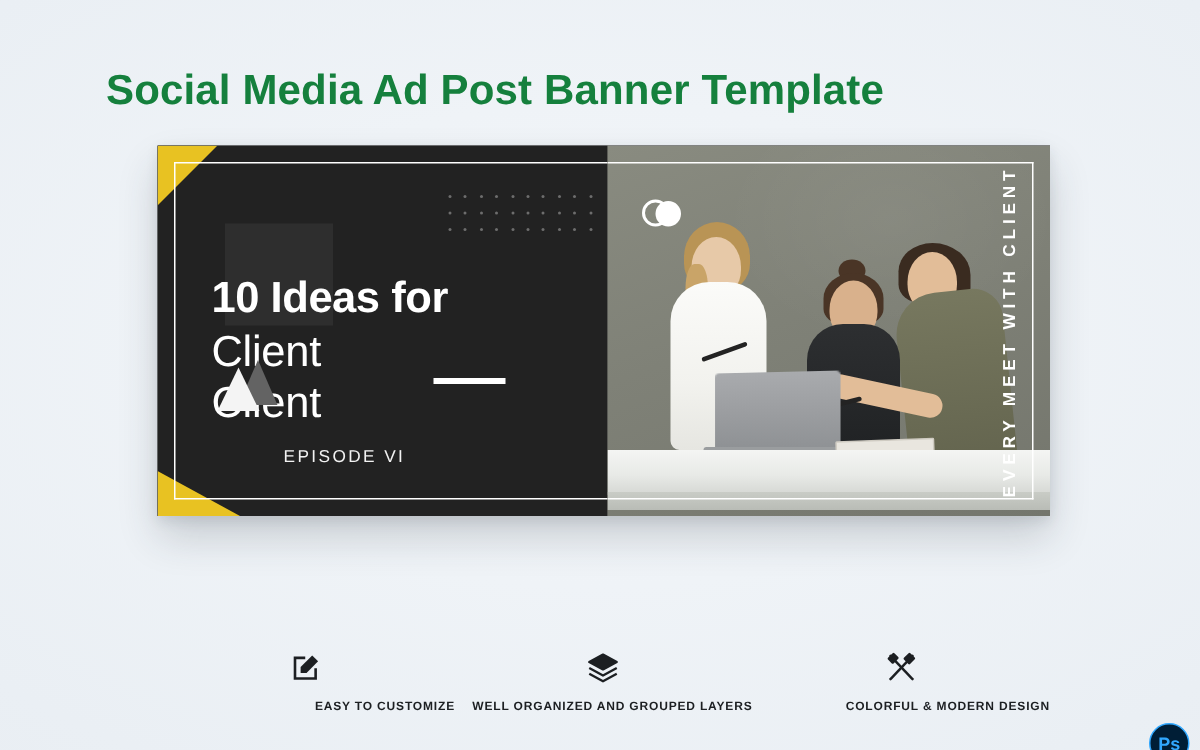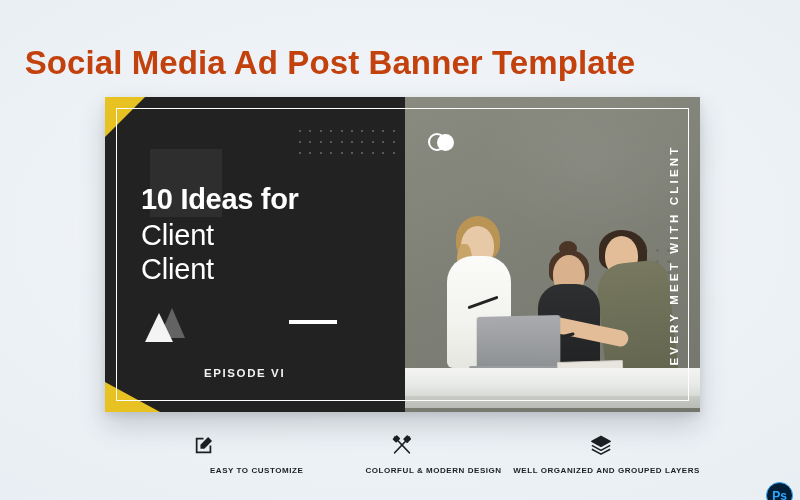--- a/index.html
+++ b/index.html
@@ -23,33 +23,33 @@
       radial-gradient(ellipse 900px 520px at 50% 46%, #f4f7fa 0%, #eaeff4 62%, #e6ebf1 100%);
   }
 
   
   .page-title {
     position: absolute;
     top: 44px;
     left: 0;
     width: 660px;
     text-align: center;
-    font-size: 33px;
+    font-size: 28px;
     font-weight: bold;
     letter-spacing: 0.1px;
-    color: #c2410c;
+    color: #15803d;
   }
 
   
   .banner {
     position: absolute;
     left: 105px;
     top: 97px;
     width: 595px;
-    height: 315px;
+    height: 247px;
     box-shadow: 0 14px 26px rgba(40,50,62,0.20), 0 3px 8px rgba(40,50,62,0.10);
     overflow: hidden;
     display: flex;
     background: #232323;
     align-items: center;
   }
 
   
   .panel-left {
     position: relative;
@@ -150,25 +150,25 @@
   .dash {
     position: absolute;
     left: 184px;
     bottom: 88px;
     width: 48px;
     height: 4px;
     background: #ffffff;
   }
   .episode {
     position: absolute;
-    left: 79px;
+    left: 64px;
     bottom: 33px;
     color: #f2f2f2;
     font-size: 11.5px;
-    font-weight: bold;
+    font-weight: normal;
     letter-spacing: 1.6px;
     padding-left: 20px;
   }
 
   
   .panel-right {
     position: relative;
     flex: 1 1 auto;
     height: 100%;
     overflow: hidden;
@@ -529,36 +529,36 @@
       <svg width="22" height="22" viewBox="0 0 24 24" fill="none" stroke="#1c1f22" stroke-width="1.9" stroke-linecap="square">
         <path d="M19 13.5V20H4V5h6.5"></path>
         <path d="M16.5 3.2l4.3 4.3L12.4 16H8.1v-4.3z" fill="#1c1f22" stroke="none"></path>
       </svg>
     </div>
     <div class="flabel">EASY TO CUSTOMIZE</div>
   </div>
 
   <div class="feature">
     <div class="ficon">
+      <svg width="24" height="22" viewBox="0 0 24 24" fill="none" stroke="#1c1f22" stroke-width="1.7" stroke-linejoin="round">
+        <path d="M12 2.6L22 8l-10 5.4L2 8z" fill="#1c1f22"></path>
+        <path d="M2 12.4l10 5.4 10-5.4"></path>
+        <path d="M2 16.6l10 5.4 10-5.4"></path>
+      </svg>
+    </div>
+    <div class="flabel">WELL ORGANIZED AND GROUPED LAYERS</div>
+  </div>
+
+  <div class="feature">
+    <div class="ficon">
       <svg width="22" height="22" viewBox="0 0 24 24" fill="none" stroke="#1c1f22" stroke-width="1.8" stroke-linecap="round" stroke-linejoin="round">
         <path d="M4 3.5l16 17"></path>
         <path d="M20 3.5l-16 17"></path>
         <path d="M6.2 2.2L9 5 5.6 8.4 2.8 5.6z" fill="#1c1f22"></path>
         <path d="M17.8 2.2L21 5.4 17.6 8.8 14.4 5.6z" fill="#1c1f22"></path>
       </svg>
     </div>
     <div class="flabel">COLORFUL &amp; MODERN DESIGN</div>
   </div>
 
-  <div class="feature">
-    <div class="ficon">
-      <svg width="24" height="22" viewBox="0 0 24 24" fill="none" stroke="#1c1f22" stroke-width="1.7" stroke-linejoin="round">
-        <path d="M12 2.6L22 8l-10 5.4L2 8z" fill="#1c1f22"></path>
-        <path d="M2 12.4l10 5.4 10-5.4"></path>
-        <path d="M2 16.6l10 5.4 10-5.4"></path>
-      </svg>
-    </div>
-    <div class="flabel">WELL ORGANIZED AND GROUPED LAYERS</div>
-  </div>
-
 </div>
 
 <div class="ps-badge">Ps</div>
 
 </body></html>

